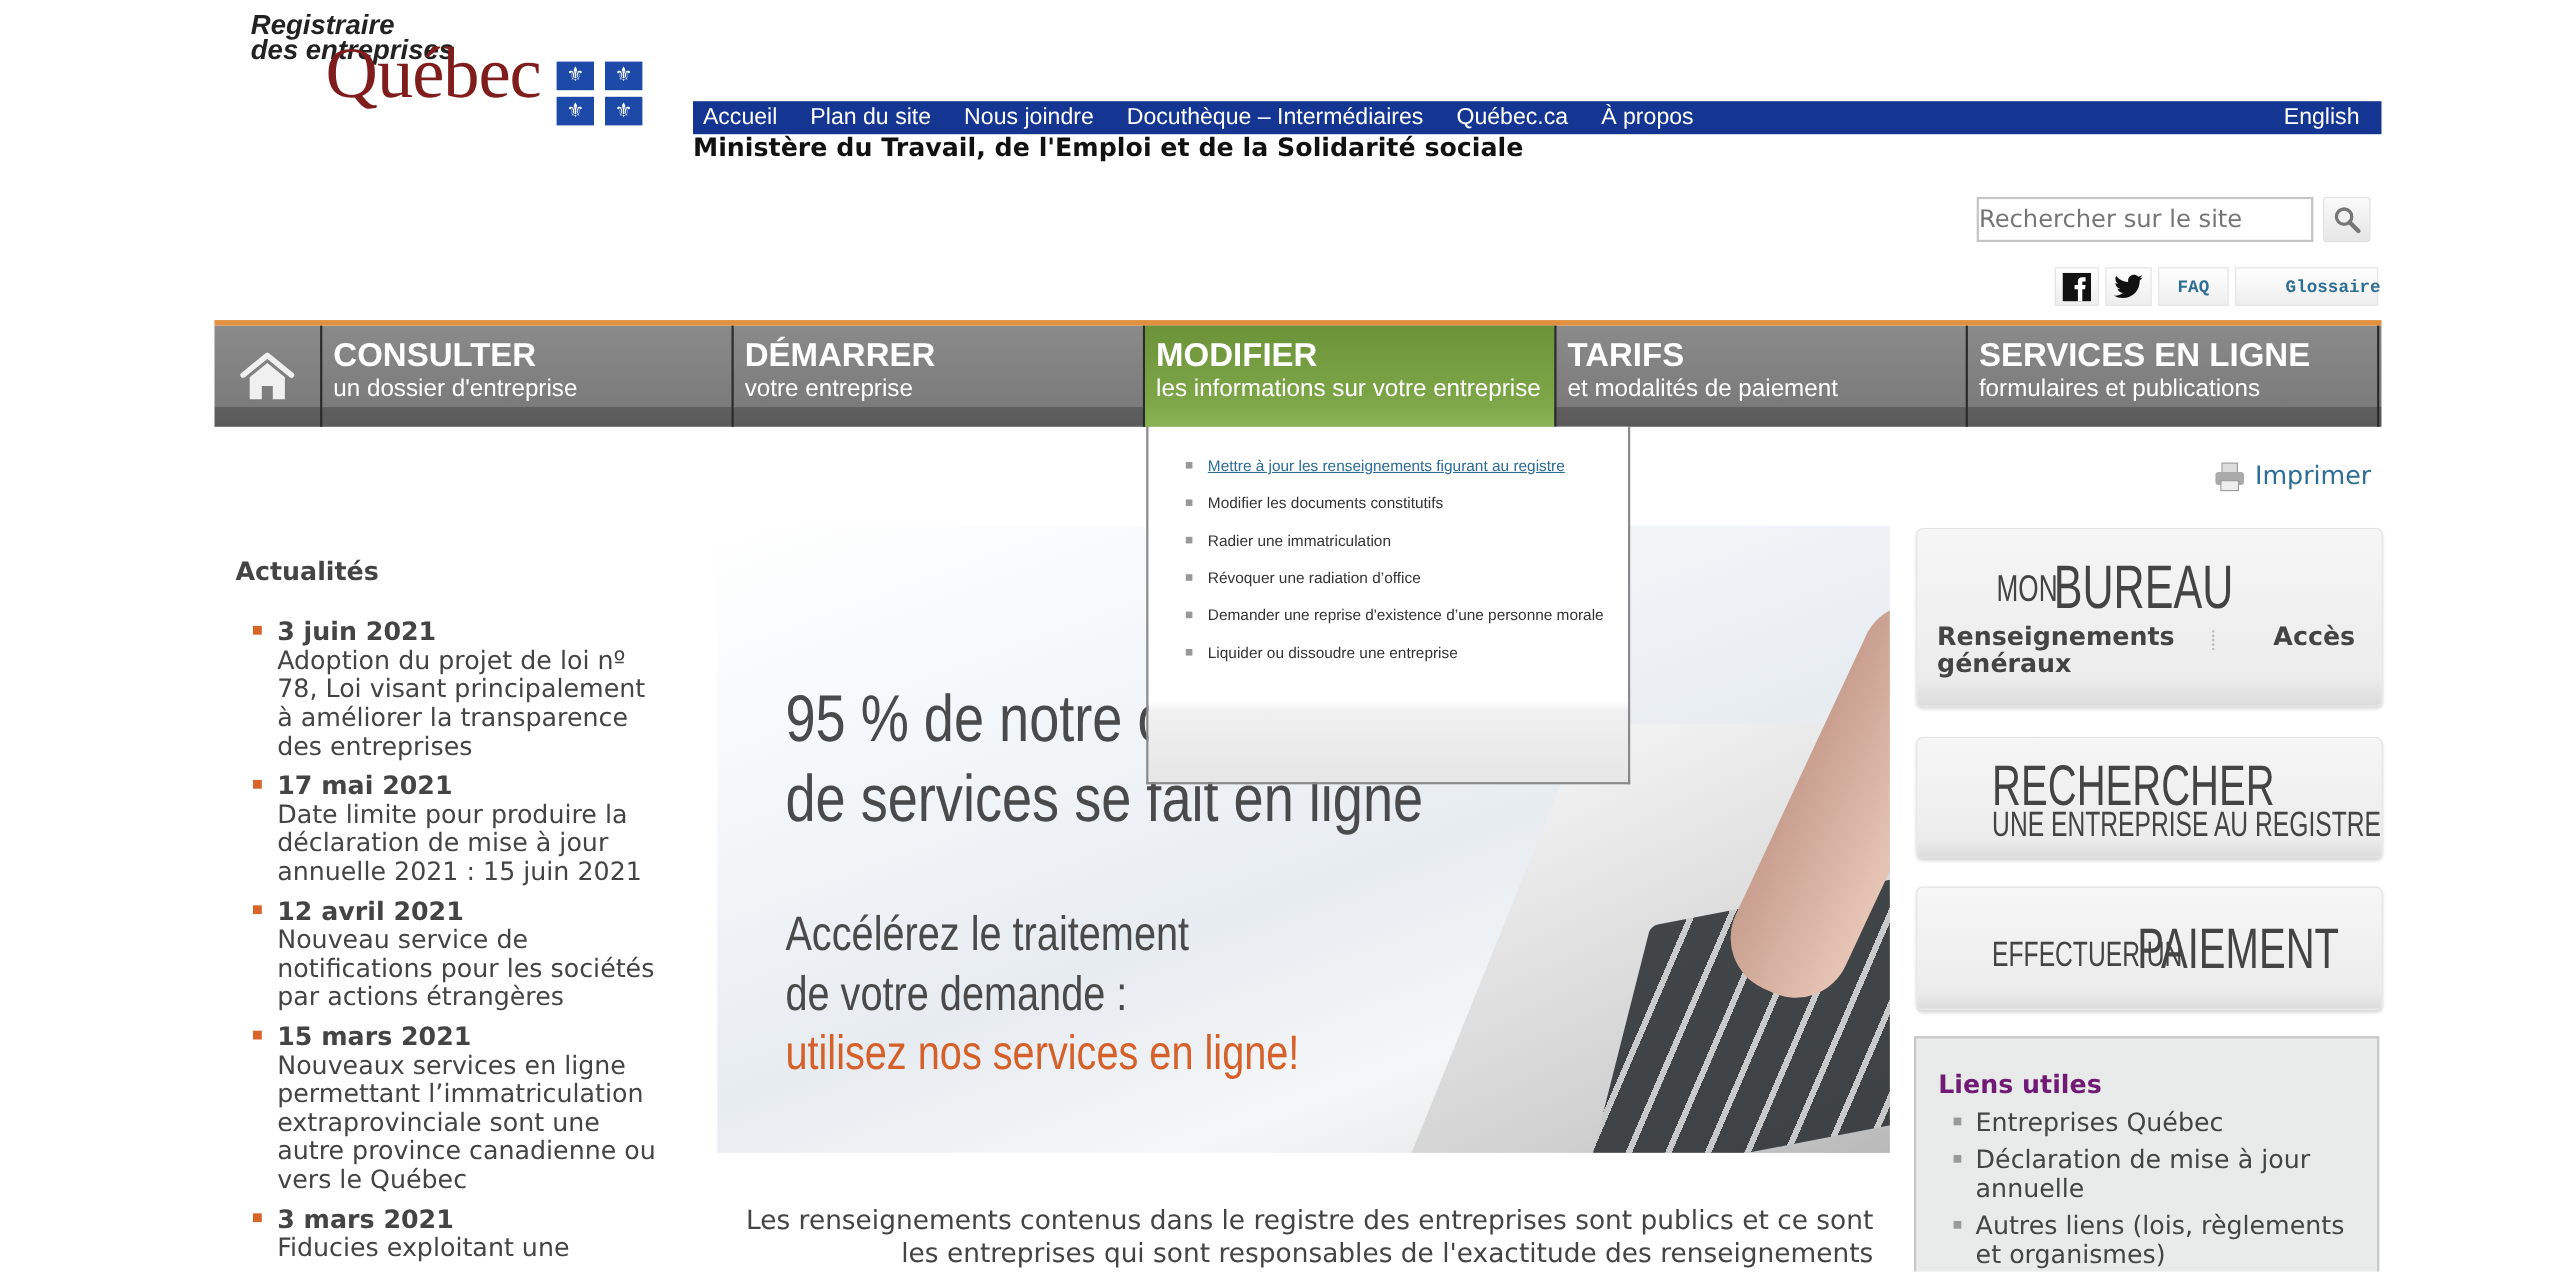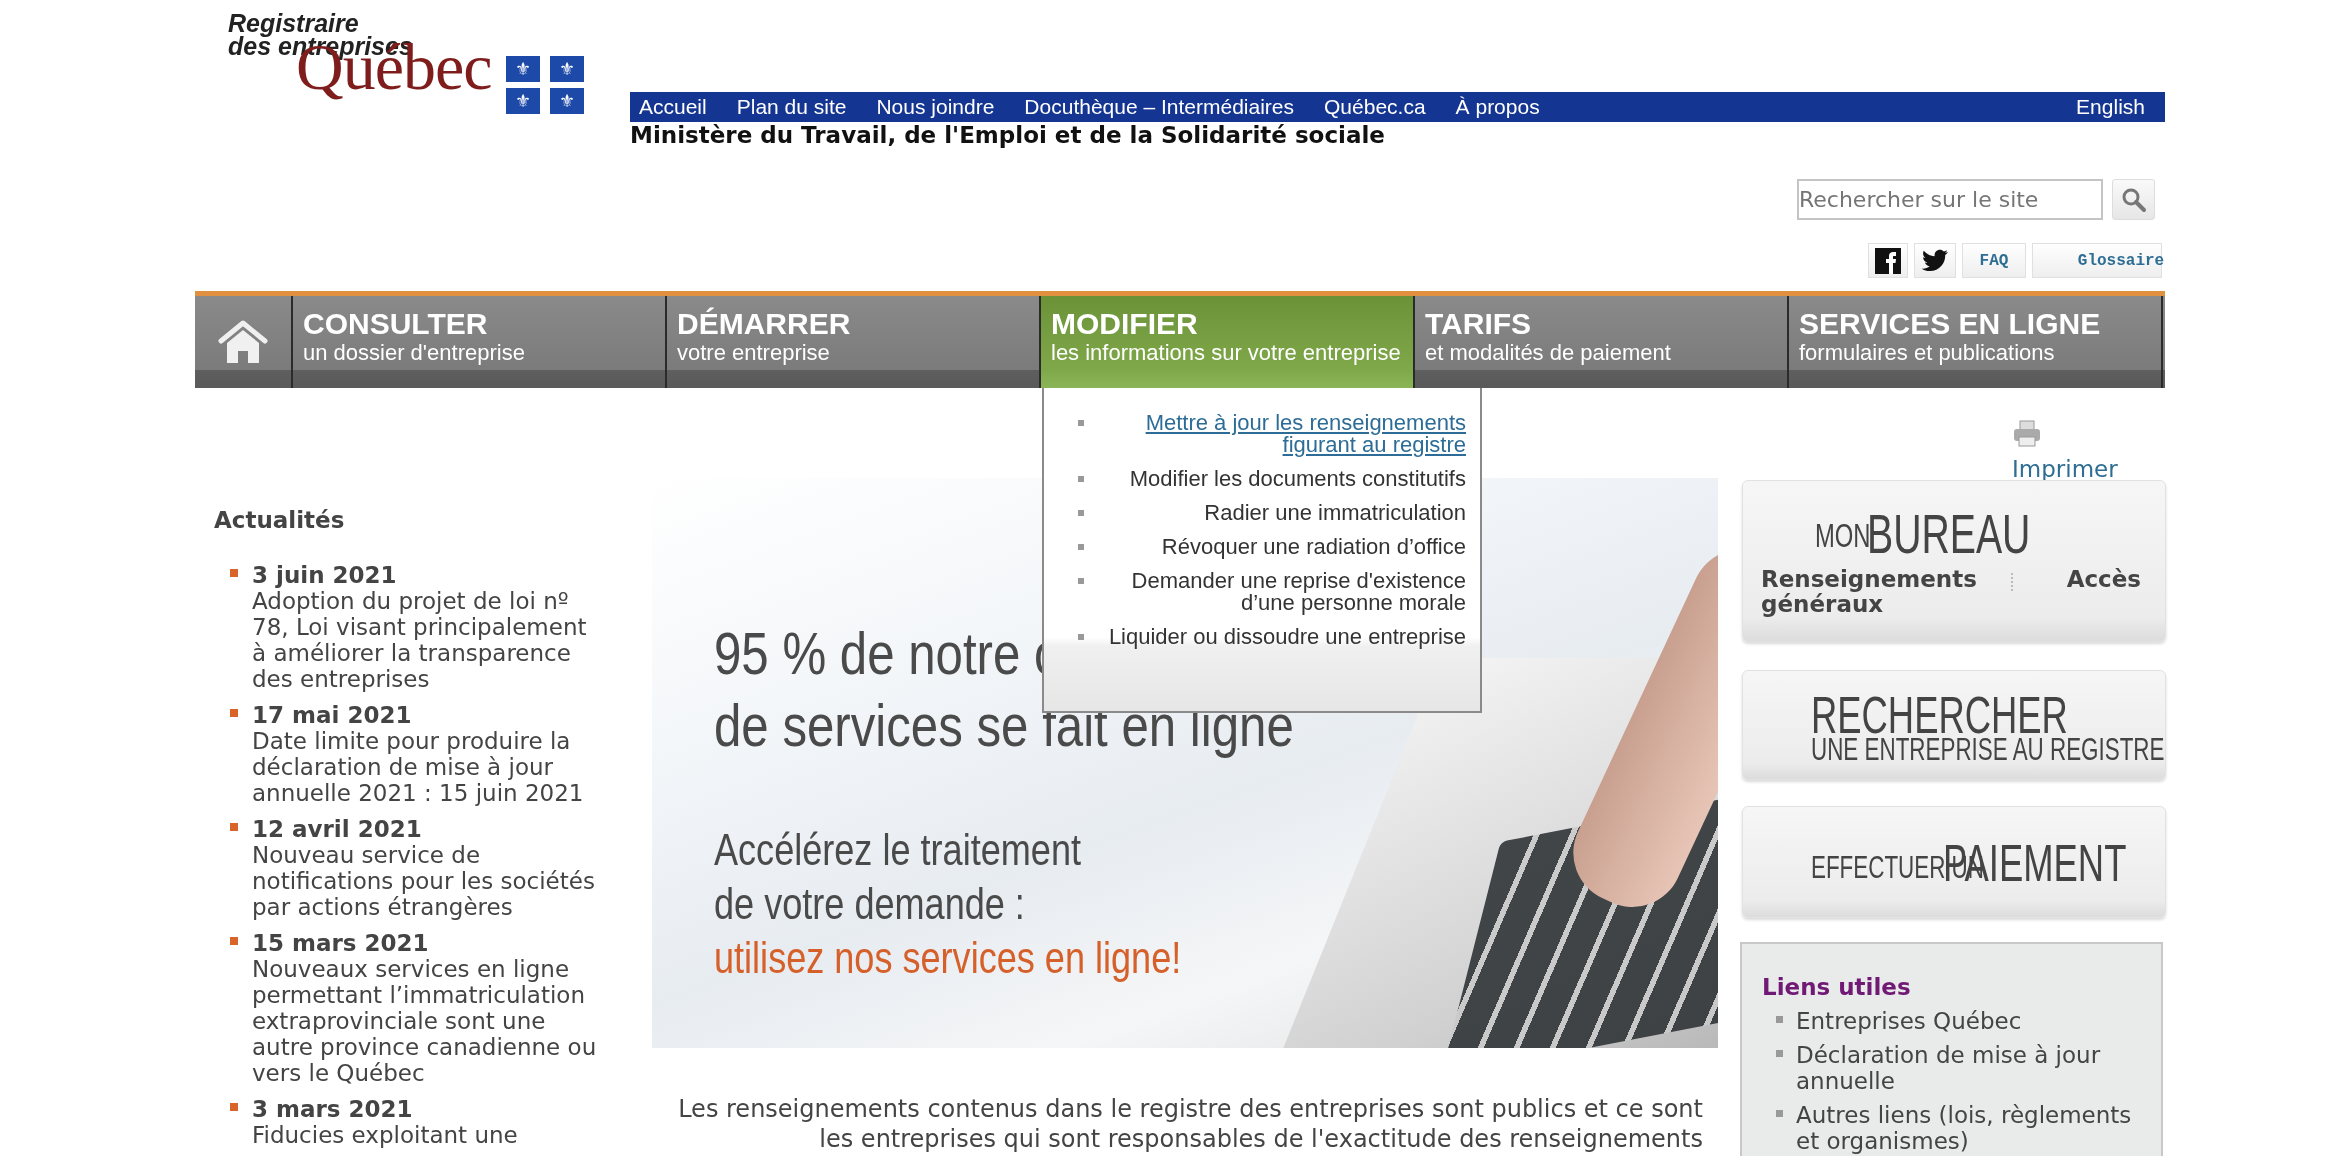--- a/index.html
+++ b/index.html
@@ -37,26 +37,26 @@
   .nav-home { width: 98px; height: 100%; border-right: 2px solid #2b2b2b; display: flex; align-items: center; justify-content: center; }
   .nav-item { width: 374px; height: 100%; border-right: 2px solid #2b2b2b; padding: 12px 0 0 10px; color: #fff; cursor: pointer; }
   .nav-item:last-child { border-right: 2px solid #2b2b2b; width: 374px; }
   .nav-item.active { background: linear-gradient(#6c9238, #7fa84a 80%, #8ab556); border-top: 0; }
   .nav-item .t1 { font-family: "Liberation Sans", sans-serif; font-weight: bold; font-size: 30px; line-height: 32px; display: block; }
   .nav-item .t2 { font-family: "Liberation Sans", sans-serif; font-size: 22px; line-height: 26px; display: block; white-space: nowrap; }
 
   
   .dropdown { position: absolute; left: 1042px; top: 388px; width: 440px; height: 325px; border: 2px solid #8a8a8a; border-top: 0; background: linear-gradient(#fff 0%, #fff 77%, #f0f0f0 80%, #e6e6e6 100%); z-index: 5; padding: 24px 0 0 32px; }
   .dropdown ul { list-style: none; }
-  .dropdown li { position: relative; padding-left: 22px; margin-bottom: 12px; font-family: "Liberation Sans", sans-serif; font-size: 22px; line-height: 22px; color: #333; width: 390px; text-align: right; }
+  .dropdown li { position: relative; padding-left: 22px; margin-bottom: 12px; font-family: "Liberation Sans", sans-serif; font-size: 14px; line-height: 22px; color: #333; width: 390px; }
   .dropdown li::before { content: ""; position: absolute; left: 2px; top: 8px; width: 6px; height: 6px; background: #999; }
   .dropdown li.link a { color: #2c6c97; text-decoration: underline; }
 
   
-  .print { position: absolute; left: 2012px; top: 418px; display: flex; align-items: flex-start; gap: 8px; cursor: pointer; flex-direction: column; }
+  .print { position: absolute; left: 2012px; top: 418px; display: flex; align-items: center; gap: 8px; cursor: pointer; }
   .print .txt { font-family: "DejaVu Sans", sans-serif; font-size: 23px; color: #2e6e94; }
 
   
   .actu-title { position: absolute; left: 214px; top: 507px; font-family: "DejaVu Sans", sans-serif; font-weight: bold; font-size: 23px; color: #444; }
   .news { position: absolute; left: 230px; top: 562px; width: 370px; list-style: none; }
   .news li { position: relative; padding-left: 22px; margin-bottom: 10px; font-family: "DejaVu Sans", sans-serif; font-size: 23px; line-height: 26px; color: #444; }
   .news li::before { content: ""; position: absolute; left: 0; top: 7px; width: 8px; height: 8px; background: #d9642a; }
   .news .date { display: block; font-weight: bold; }
   .news .desc { display: block; cursor: pointer; }
 

